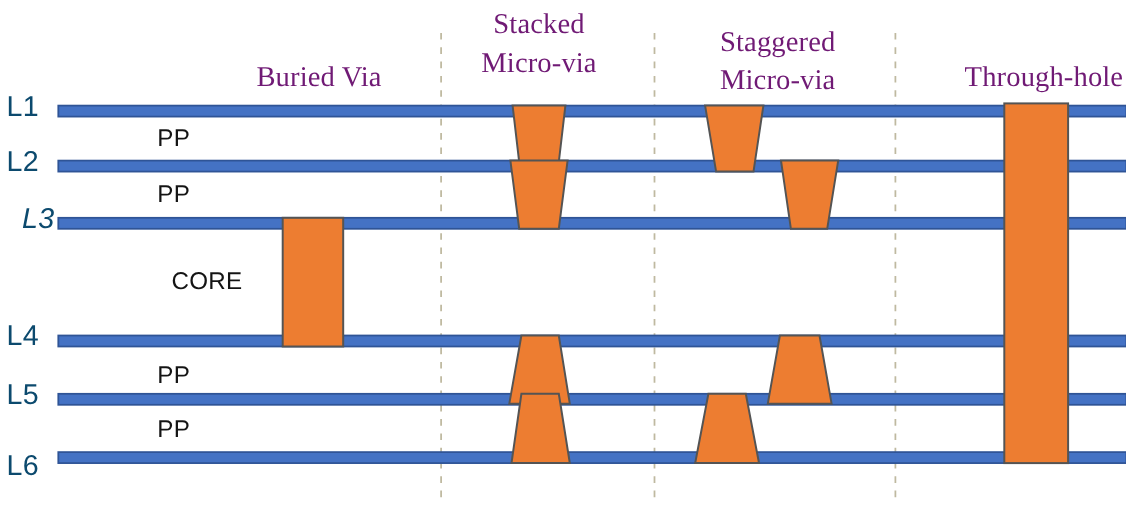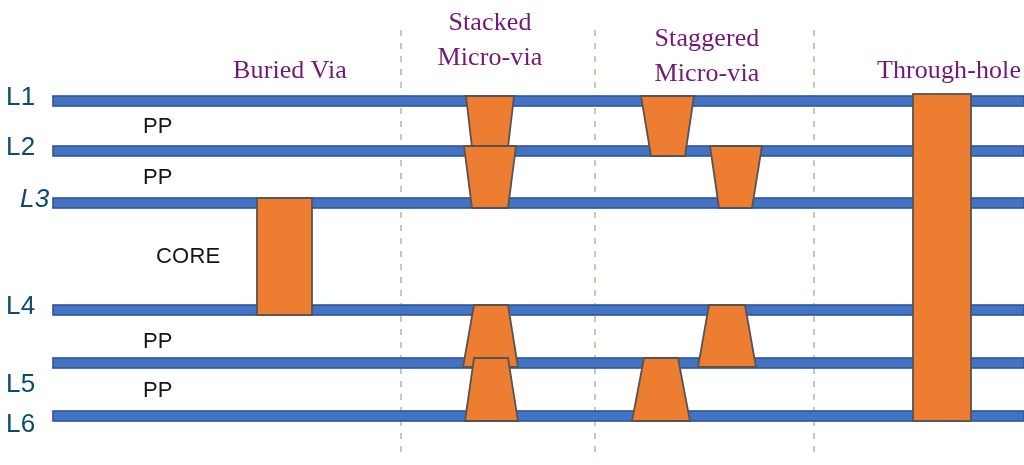--- a/index.html
+++ b/index.html
@@ -92,21 +92,21 @@
 Micro-via</div>
       <div class="sec-label" style="left: 587px; top: 20px; width: 240px;">Staggered
 Micro-via</div>
       <div class="sec-label" style="left: 829px; top: 52px; width: 240px;">Through-hole</div>
     </div>
   <div id="layer-label-group">
       <div class="layer-label" style="left: 6px; top: 81px;">L1</div>
       <div class="layer-label" style="left: 6px; top: 131px; text-align: right;">L2</div>
       <div class="layer-label" style="left: 20px; top: 183px; font-style: italic;">L3</div>
       <div class="layer-label" style="left: 6px; top: 290px; text-align: right;">L4</div>
-      <div class="layer-label" style="left: 6px; top: 343px; margin-top: 25px;">L5</div>
+      <div class="layer-label" style="left: 6px; top: 343px;">L5</div>
       <div class="layer-label" style="left: 6px; top: 408px;">L6</div>
     </div>
   <div id="dielectric-label-group">
       <div class="dielectric-label" style="left: 143px; top: 113px;">PP</div>
       <div class="dielectric-label" style="left: 143px; top: 164px;">PP</div>
       <div class="dielectric-label" style="left: 145px; top: 243px; margin-left: 11px;">CORE</div>
       <div class="dielectric-label" style="left: 143px; top: 328px;">PP</div>
       <div class="dielectric-label" style="left: 143px; top: 377px;">PP</div>
     </div>
 

